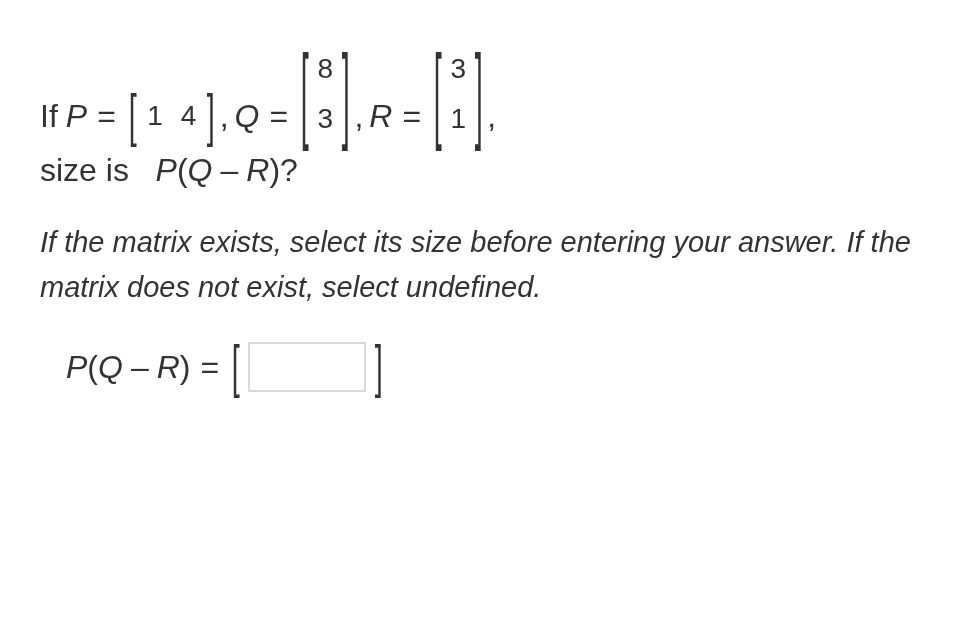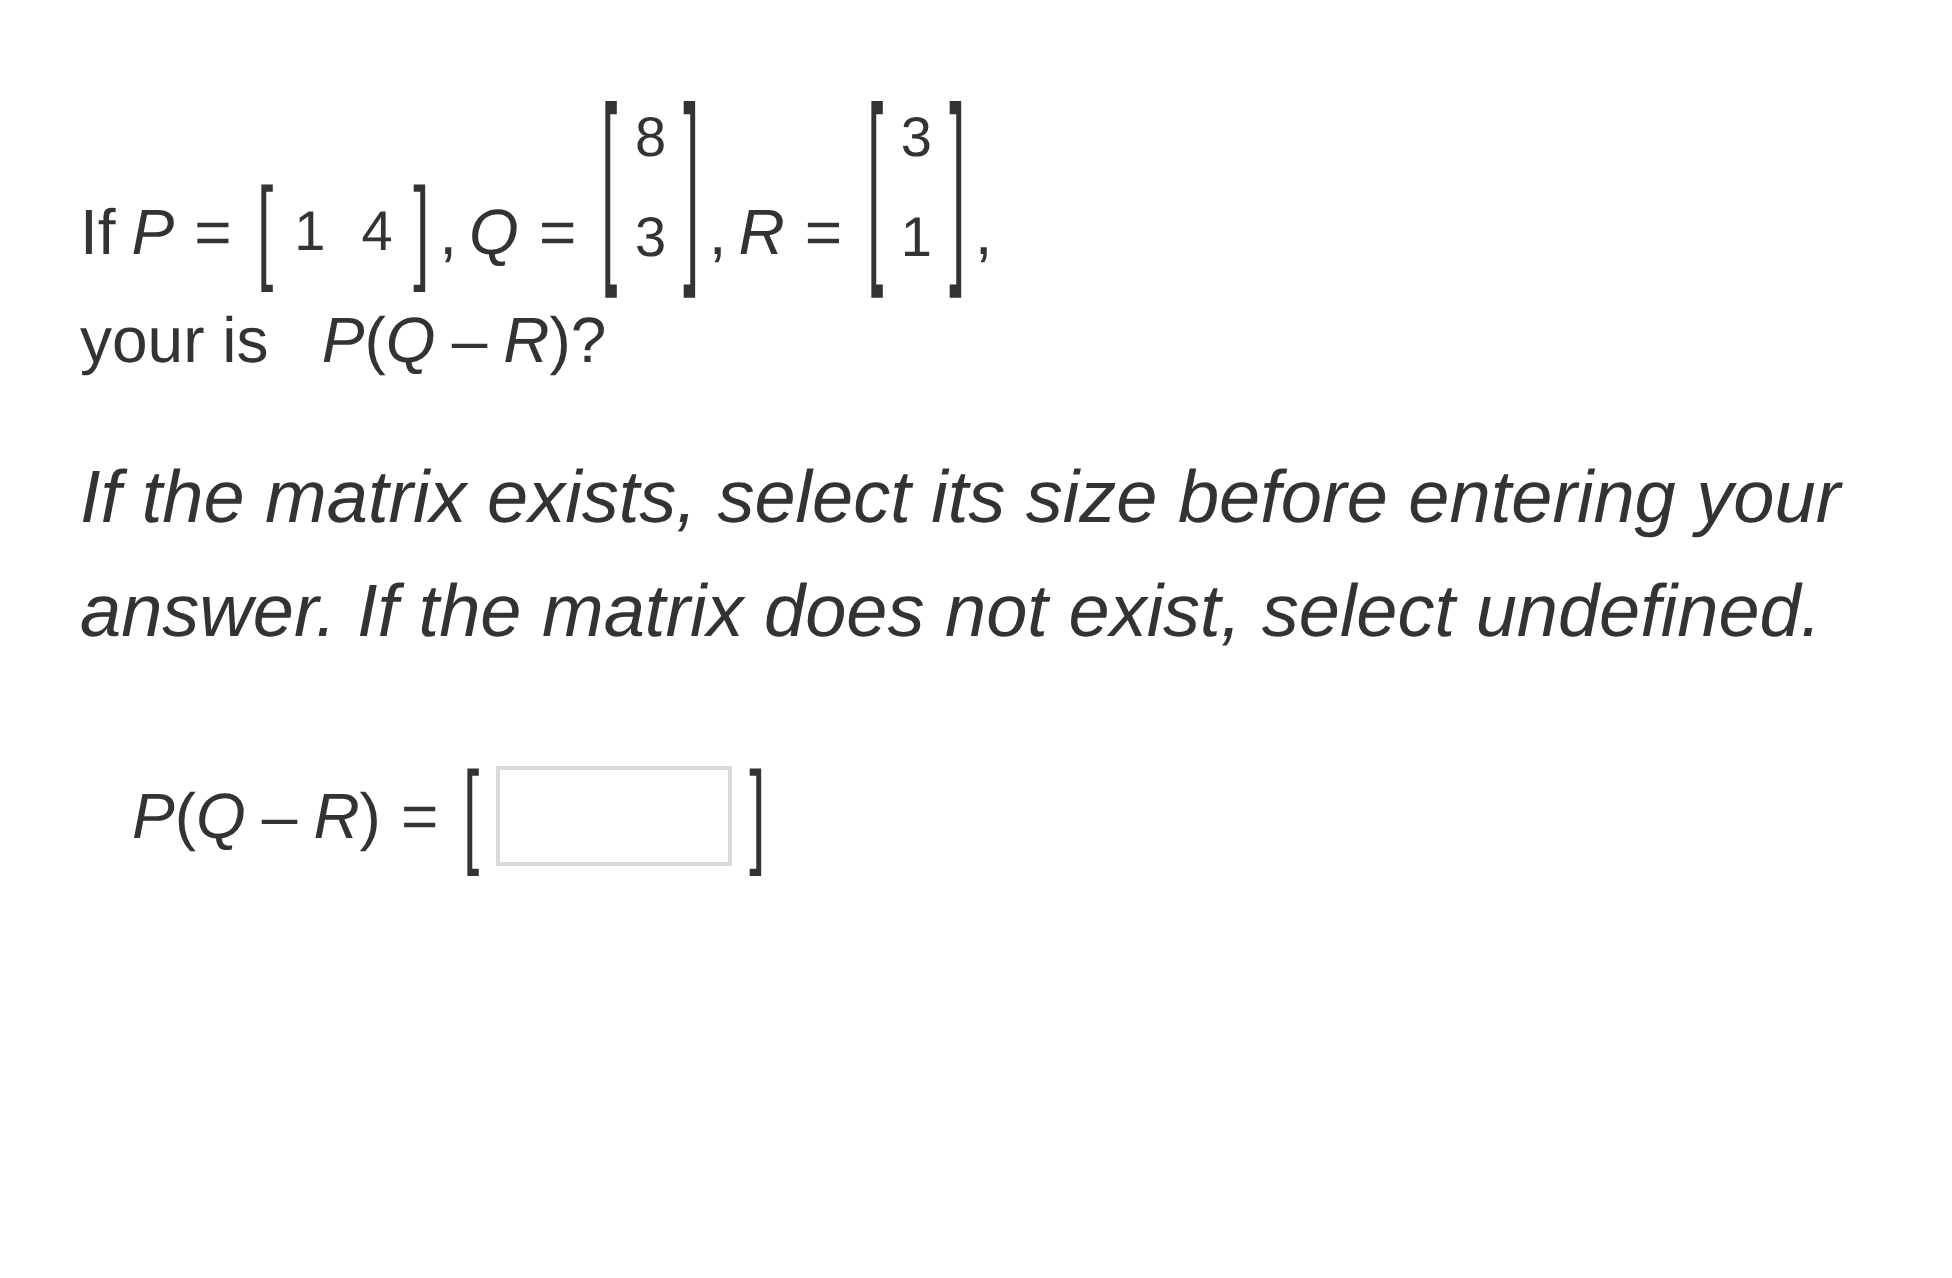--- a/index.html
+++ b/index.html
@@ -53,23 +53,23 @@
   }
   .matrix-1x2 .matrix-cells { padding: 0 8px; }
   .matrix-1x2 .bracket { font-size: 48px; line-height: 48px; transform: scaleX(0.6) scaleY(1.2); }
   .matrix-2x1 .bracket { font-size: 48px; line-height: 48px; transform: scaleX(0.6) scaleY(2.2); }
   .matrix-2x1 .matrix-cells { padding: 0 6px; }
   .line2 {
     margin-bottom: 26px;
   }
   .instruction {
     font-style: italic;
-    font-size: 37px;
+    font-size: 29px;
     line-height: 1.55;
-    margin-bottom: 48px;
+    margin-bottom: 32px;
   }
   .answer-line {
     display: flex;
     align-items: center;
     padding-left: 26px;
   }
   .answer-bracket {
     font-family: Arial, sans-serif;
     font-size: 48px;
     line-height: 48px;
@@ -142,21 +142,21 @@
         <span class="matrix-row">
           <span>1</span>
         </span>
       </span>
       <span class="bracket">]</span>
     </span>
     <span class="comma">,</span>
   </div>
 
   <div class="line2">
-    <span>your is</span>
+    <span>size is</span>
     <span>&nbsp;</span>
     <span class="var">P</span><span>(</span><span class="var">Q</span><span class="minus">–</span><span class="var">R</span><span>)</span><span>?</span>
   </div>
 
   <div class="instruction">If the matrix exists, select its size before entering your answer. If the matrix does not exist, select undefined.</div>
 
   <div class="answer-line">
     <span class="var">P</span>
       <span>(</span>
       <span class="var">Q</span>

